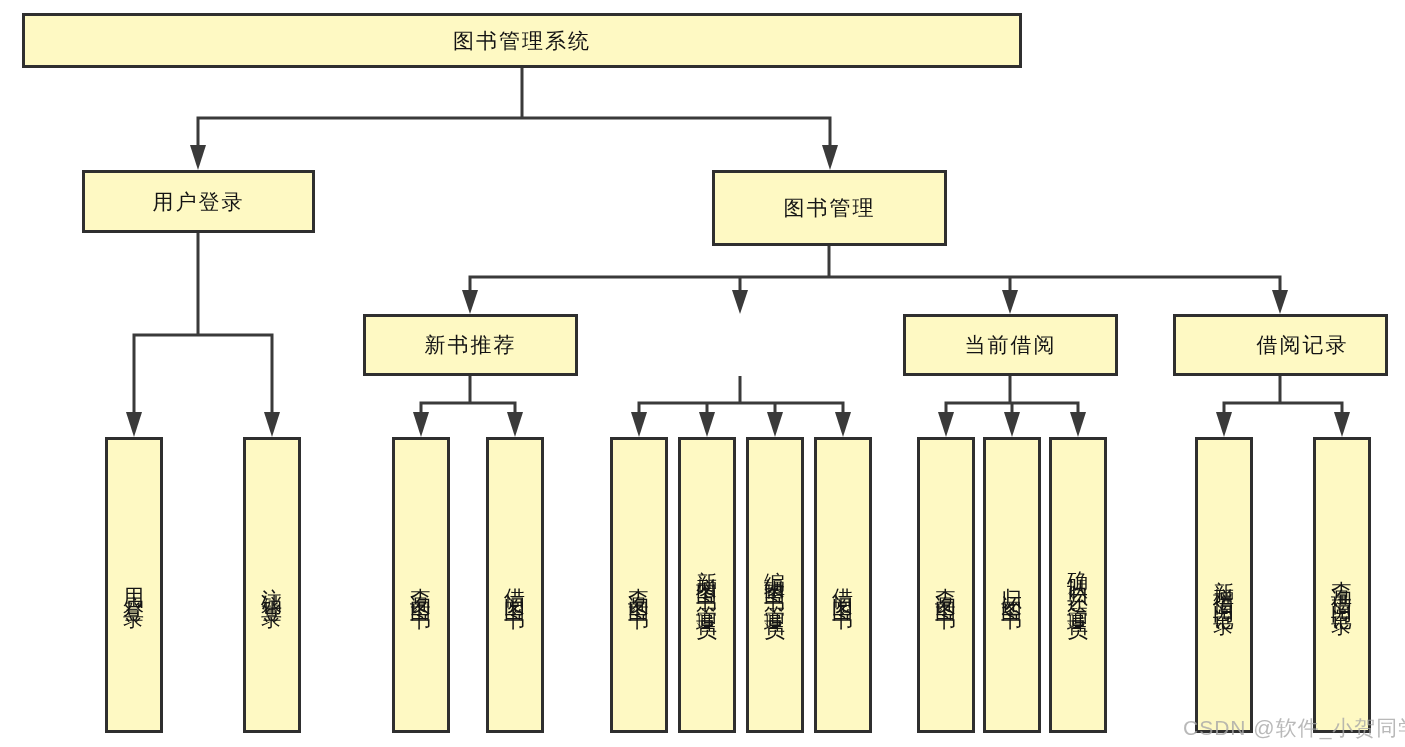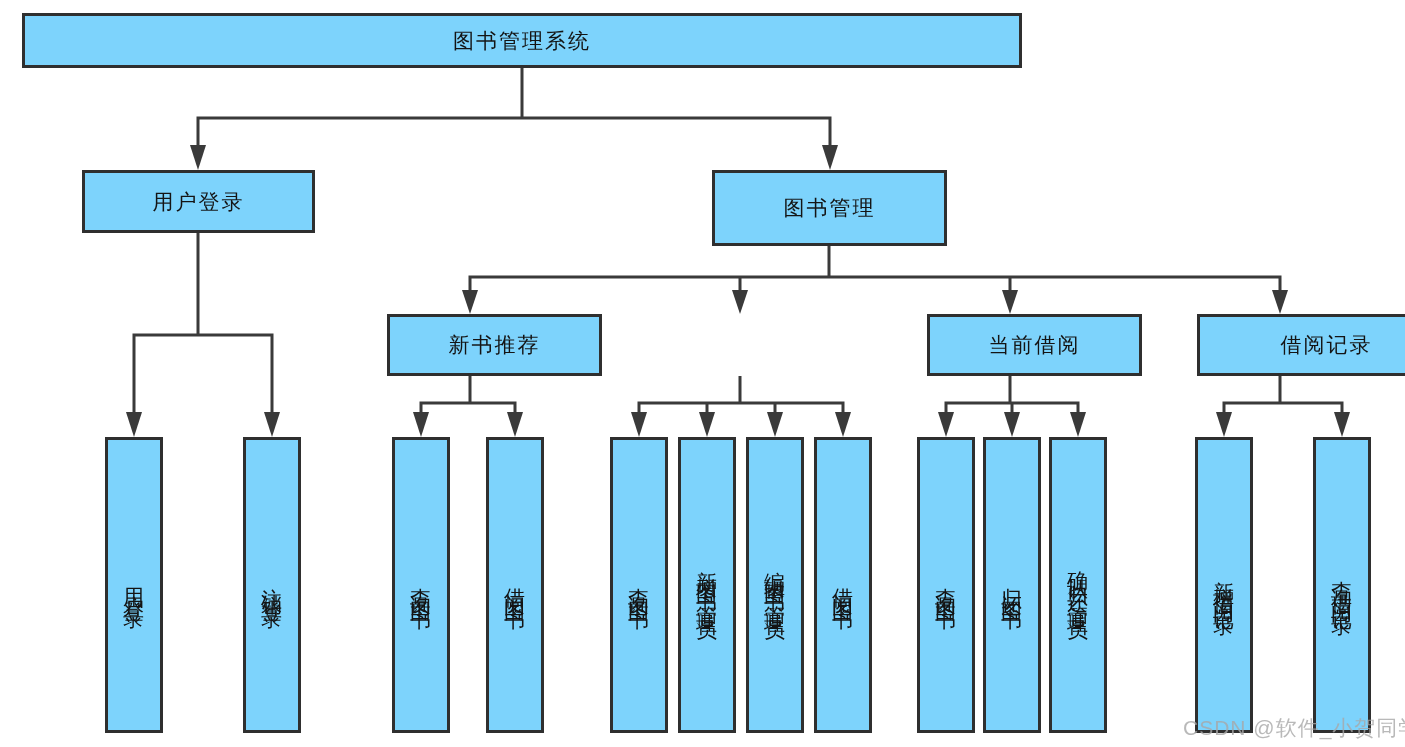--- a/index.html
+++ b/index.html
@@ -20,21 +20,21 @@
     left: 0;
     top: 0;
     width: 1405px;
     height: 747px;
     z-index: 1;
   }
   .node {
     position: absolute;
     box-sizing: border-box;
     border: 3px solid #2f2f2f;
-    background: #7dd3fc;
+    background: #fef9c3;
     color: #141414;
     display: flex;
     align-items: center;
     justify-content: center;
     z-index: 2;
   }
   .node.h {
     font-size: 21px;
     letter-spacing: 2px;
     white-space: nowrap;
@@ -45,21 +45,21 @@
     font-size: 21px;
     letter-spacing: 7px;
     line-height: 1.1;
     top: 437px;
     width: 58px;
     height: 296px;
   }
   .root-box   { left: 22px;  top: 13px;  width: 1000px; height: 55px; }
   .l2-login   { left: 82px;  top: 170px; width: 233px;  height: 63px; }
   .l2-mgmt    { left: 712px; top: 170px; width: 235px;  height: 76px; }
-  .l3         { top: 314px; width: 215px; height: 62px; margin-left: 24px; }
+  .l3         { top: 314px; width: 215px; height: 62px; }
   .l3-new     { left: 363px; }
   .l3-borrow  { left: 633px; }
   .l3-current { left: 903px; }
   .l3-records { left: 1173px; padding-left: 44px; }
   .lf-a1 { left: 105px; }
   .lf-a2 { left: 243px; }
   .lf-b1 { left: 392px; }
   .lf-b2 { left: 486px; }
   .lf-c1 { left: 610px; }
   .lf-c2 { left: 678px; }

